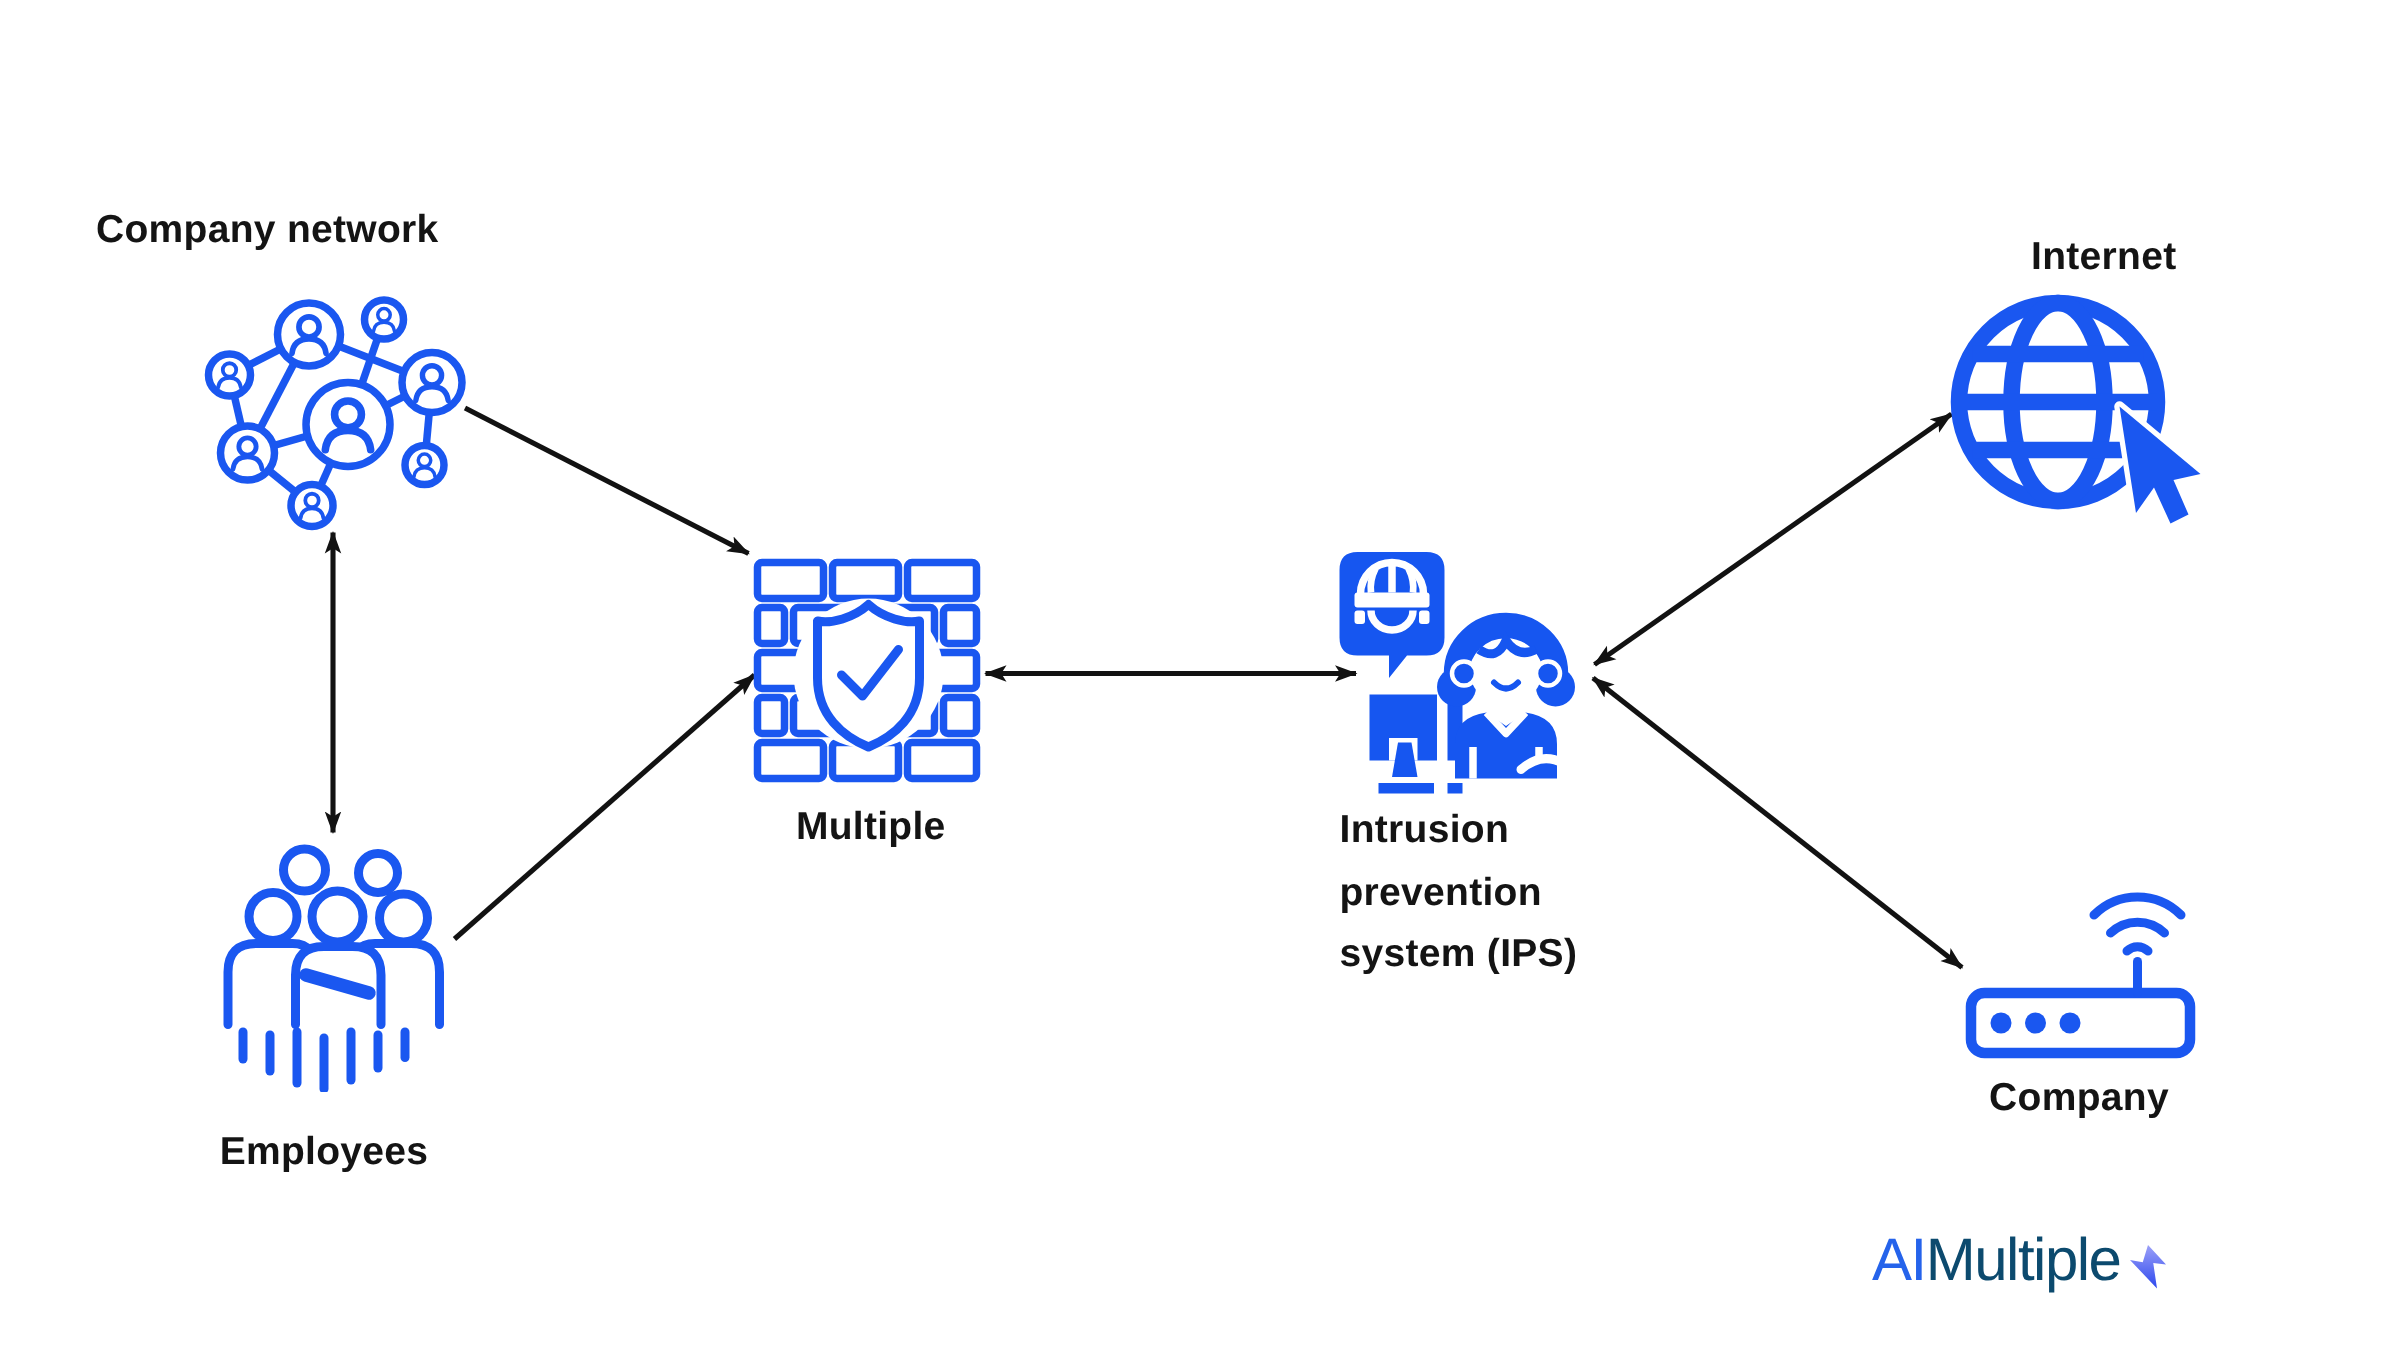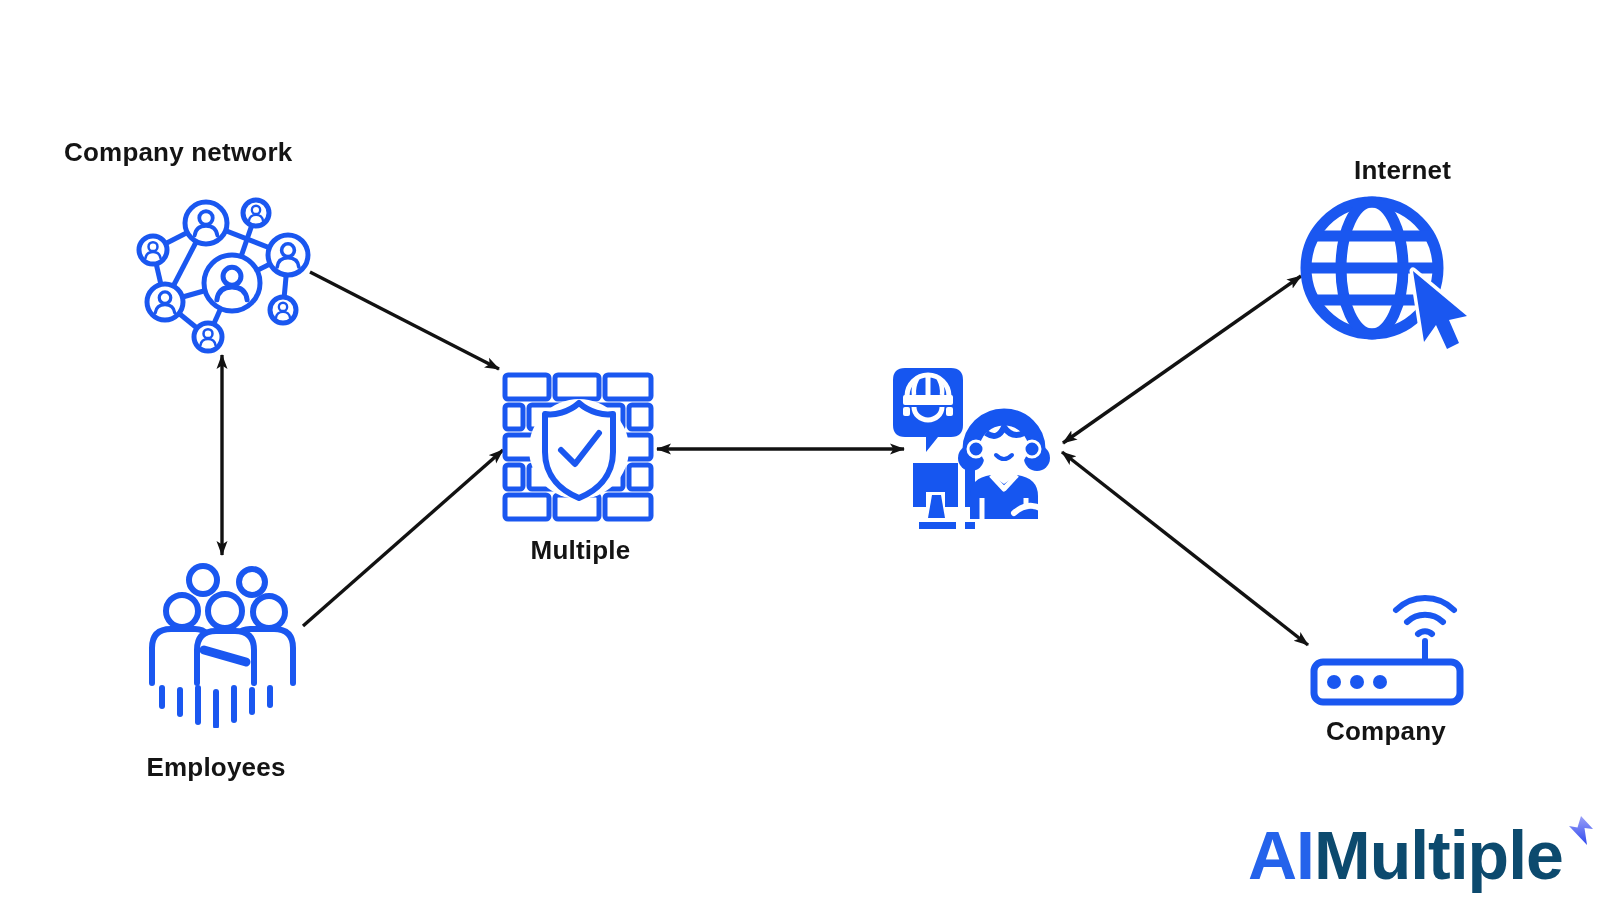--- a/index.html
+++ b/index.html
@@ -16,22 +16,22 @@
     font-size:26px;font-weight:700;color:#141414;letter-spacing:0.2px;
   }
   .lbl-company{left:64px;top:137px;}
   .lbl-internet{left:1281px;top:137px;width:170px;text-align:right;margin-top:18px;}
   .lbl-firewall{left:498px;top:535px;width:165px;text-align:center;}
   .lbl-employees{left:118px;top:716px;width:196px;text-align:center;margin-top:36px;}
   .lbl-router{left:1300px;top:716px;width:172px;text-align:center;}
   .lbl-ips{left:893px;top:532px;width:212px;line-height:1.6;text-align:left;}
   .arrow-layer{left:0;top:0;pointer-events:none;}
   .logo{
-    left:1248px;top:818px;display:flex;align-items:flex-start;
-    font-size:68px;font-weight:700;letter-spacing:-1px;line-height:1.1;
+    left:1248px;top:818px;display:flex;align-items:flex-end;
+    font-size:40px;font-weight:400;letter-spacing:-1px;line-height:1.1;
   }
   .logo .ai{color:#2563EB;}
   .logo .multiple{color:#0c4a6e;}
   .logo .mark{margin-left:2px;margin-top:-4px;}
 </style>
 </head>
 <body>
 
 <div class="canvas">
 
@@ -167,20 +167,21 @@
     <path d="M28,48 Q40,56 46,42 Q54,54 66,48" fill="none" stroke="#1656F0" stroke-width="6"></path>
     <circle cx="18" cy="64" r="8" fill="#1656F0" stroke="#ffffff" stroke-width="3"></circle>
     <circle cx="74" cy="64" r="8" fill="#1656F0" stroke="#ffffff" stroke-width="3"></circle>
     <path d="M38,70 Q46,78 54,70" fill="none" stroke="#1656F0" stroke-width="4" stroke-linecap="round"></path>
     <path d="M12,134 V111 Q12,93 33,90 L46,99 L59,90 Q80,93 80,111 V134 Z" fill="#1656F0"></path>
     <path d="M33,90 L46,104 L59,90" fill="none" stroke="#ffffff" stroke-width="5" stroke-linejoin="round"></path>
     <line x1="24" y1="113" x2="24" y2="134" stroke="#ffffff" stroke-width="5"></line>
     <line x1="68" y1="113" x2="68" y2="122" stroke="#ffffff" stroke-width="5"></line>
     <path d="M56,128 Q70,116 84,124" fill="none" stroke="#ffffff" stroke-width="6" stroke-linecap="round"></path>
   </svg>
+  <div class="abs node-label lbl-ips">Intrusion prevention system (IPS)</div>
 
   <svg class="abs" style="left:1296px;top:192px;" width="174" height="164" viewBox="0 0 174 164">
     <g stroke="#1A57F0" stroke-width="11" fill="none">
       <circle cx="76" cy="76" r="66"></circle>
       <ellipse cx="76" cy="76" rx="31" ry="66"></ellipse>
       <line x1="19" y1="44" x2="133" y2="44"></line>
       <line x1="10" y1="76" x2="142" y2="76"></line>
       <line x1="19" y1="108" x2="133" y2="108"></line>
     </g>
     <path d="M117,79 L128,150 L140,133 L151,157 L163,151 L153,128 L171,124 Z" fill="#1A57F0" stroke="#ffffff" stroke-width="7" stroke-linejoin="round" paint-order="stroke"></path>

